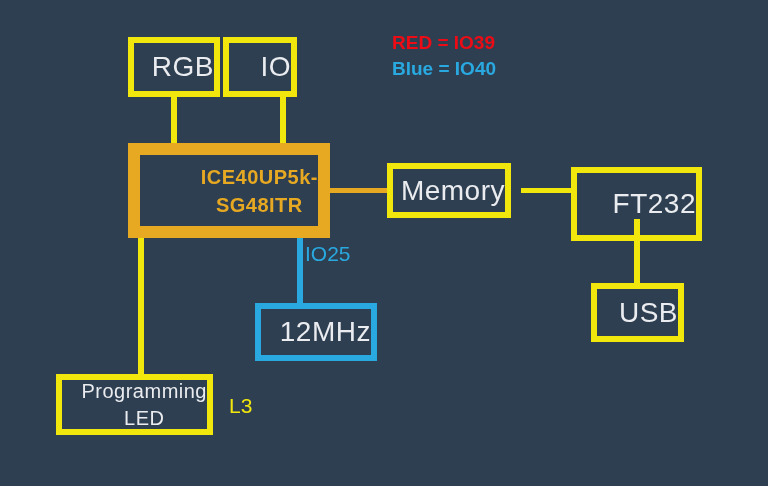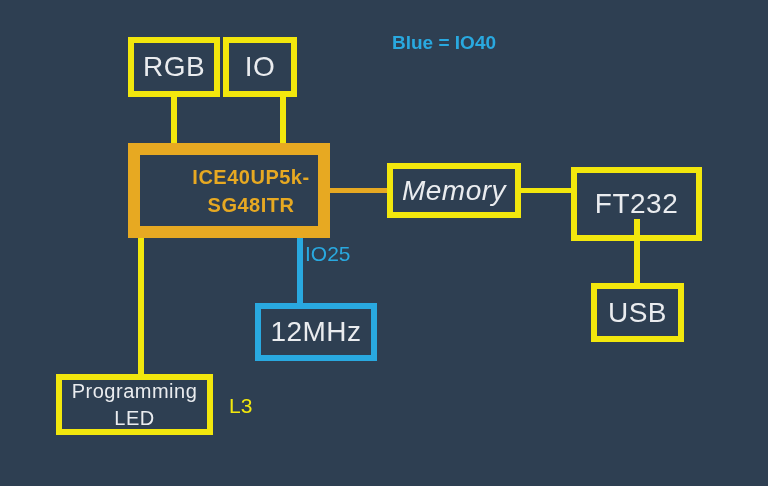--- a/index.html
+++ b/index.html
@@ -12,32 +12,32 @@
     --text:#EAECEF;
   }
   html,body{margin:0;padding:0;}
   body{
     width:768px;height:486px;position:relative;overflow:hidden;
     background:var(--background);
     font-family:"Liberation Sans", sans-serif;
   }
   .node{
     position:absolute;box-sizing:border-box;
-    display:flex;align-items:center;justify-content:center;
+    display:flex;align-items:center;justify-content:flex-end;
     color:var(--text);text-align:center;
     border:6px solid var(--yellow);
     background:transparent;
     font-size:28px;letter-spacing:0.5px;
   }
   .node-rgb   {left:128px;top:37px; width:92px; height:60px;}
   .node-io    {left:223px;top:37px; width:74px; height:60px;}
   .node-fpga  {left:128px;top:143px;width:202px;height:95px;
                border:12px solid var(--gold);color:var(--gold);
                font-weight:bold;font-size:20px;line-height:1.4;padding-left:44px;}
-  .node-memory{left:387px;top:163px;width:134px;height:55px;font-style:italic;}
+  .node-memory{left:387px;top:163px;width:124px;height:55px;}
   .node-ft232 {left:571px;top:167px;width:131px;height:74px;}
   .node-usb   {left:591px;top:283px;width:93px; height:59px;}
   .node-osc   {left:223px;top:303px;width:122px;height:58px;border-color:var(--blue);margin-left:32px;}
   .node-led   {left:56px; top:374px;width:157px;height:61px;font-size:20px;line-height:1.35;}
   .multiline{white-space:pre-line;}
   .edge{position:absolute;}
   .edge-rgb-fpga   {left:171px;top:97px; width:6px; height:46px; background:var(--yellow);}
   .edge-io-fpga    {left:280px;top:97px; width:6px; height:46px; background:var(--yellow);}
   .edge-fpga-memory{left:330px;top:188px;width:57px; height:5px;  background:var(--gold);}
   .edge-memory-ft232{left:521px;top:188px;width:50px;height:5px;  background:var(--yellow);}
@@ -54,20 +54,21 @@
   .pin-label{
     position:absolute;font-weight:normal;font-size:21px;
   }
   .label-io25{left:305px;top:242px;color:var(--blue);}
   .label-l3  {left:229px;top:394px;color:var(--yellow);}
 </style>
 </head>
 <body>
 
 <div class="legend">
+  <div class="legend-red">RED = IO39</div>
   <div class="legend-blue">Blue = IO40</div>
 </div>
 
 <div class="node node-rgb">
   <span>RGB</span>
 </div>
 <div class="node node-io">
   <span>IO</span>
 </div>
 <div class="node node-fpga">

